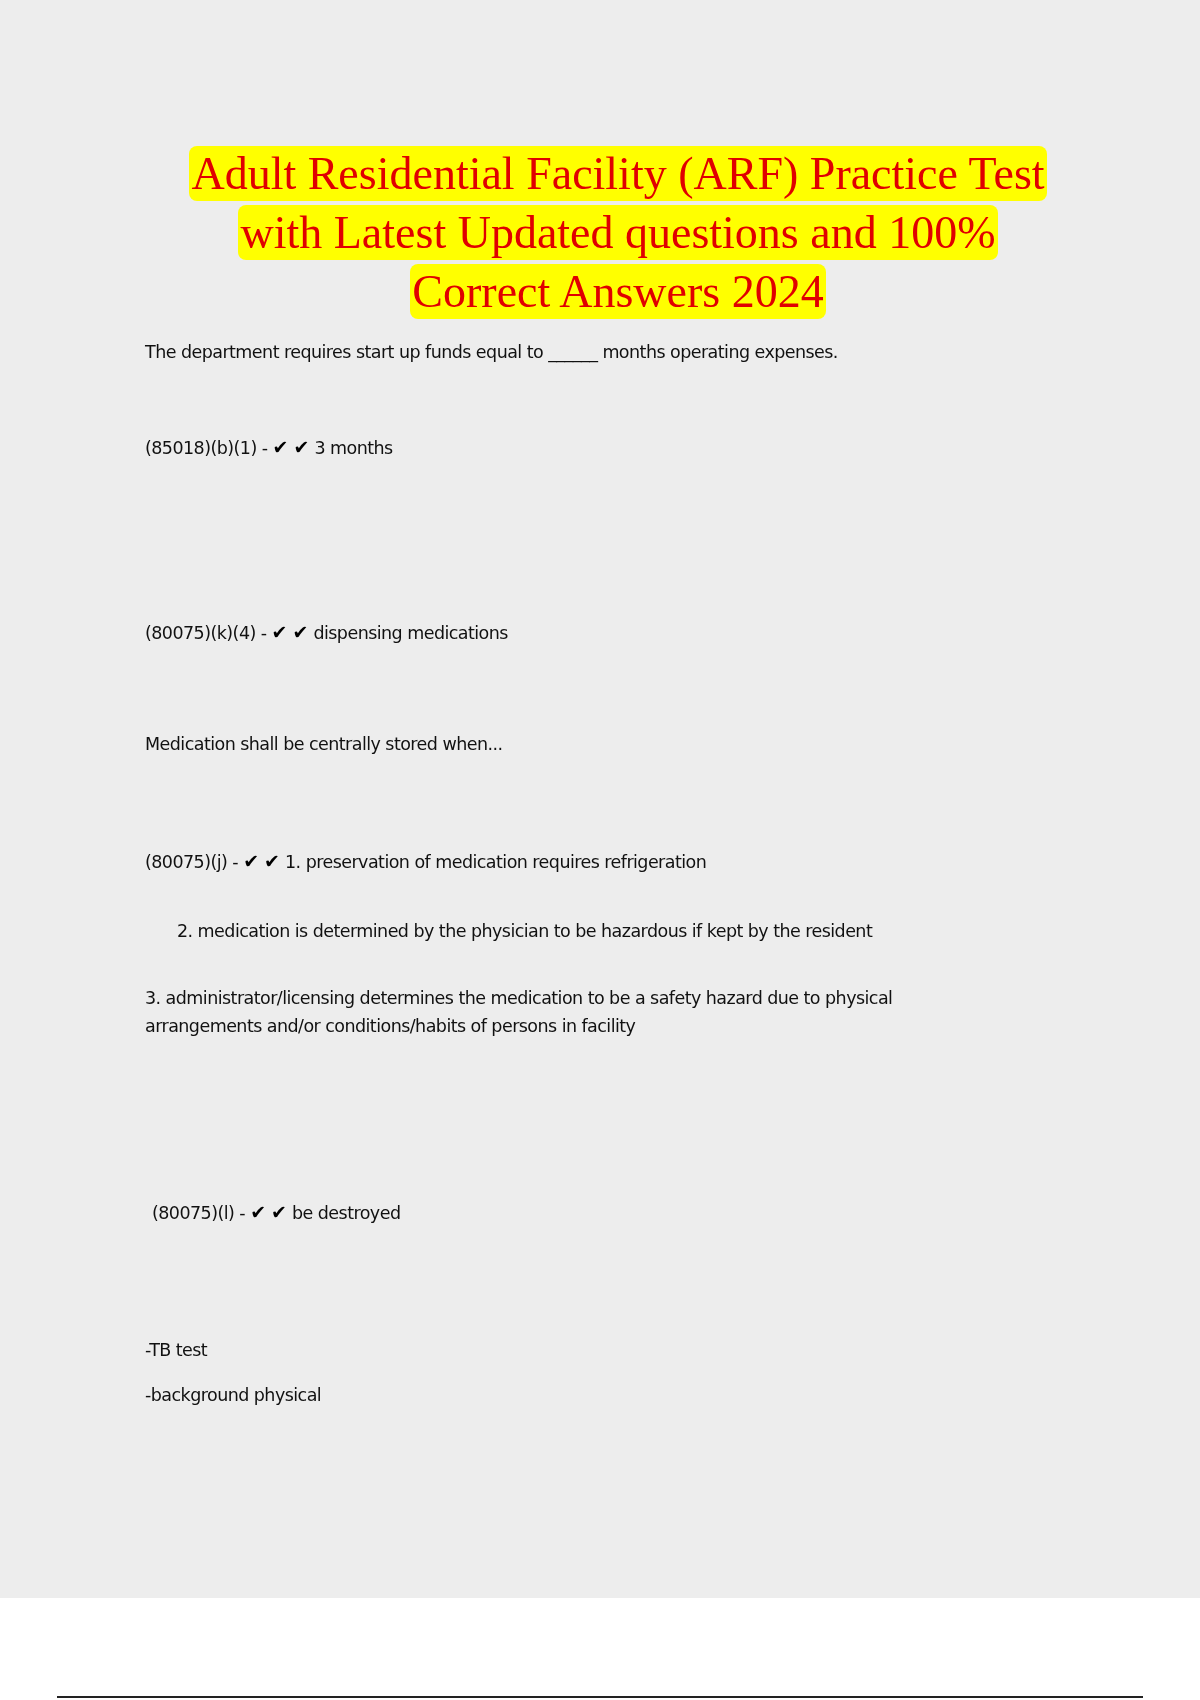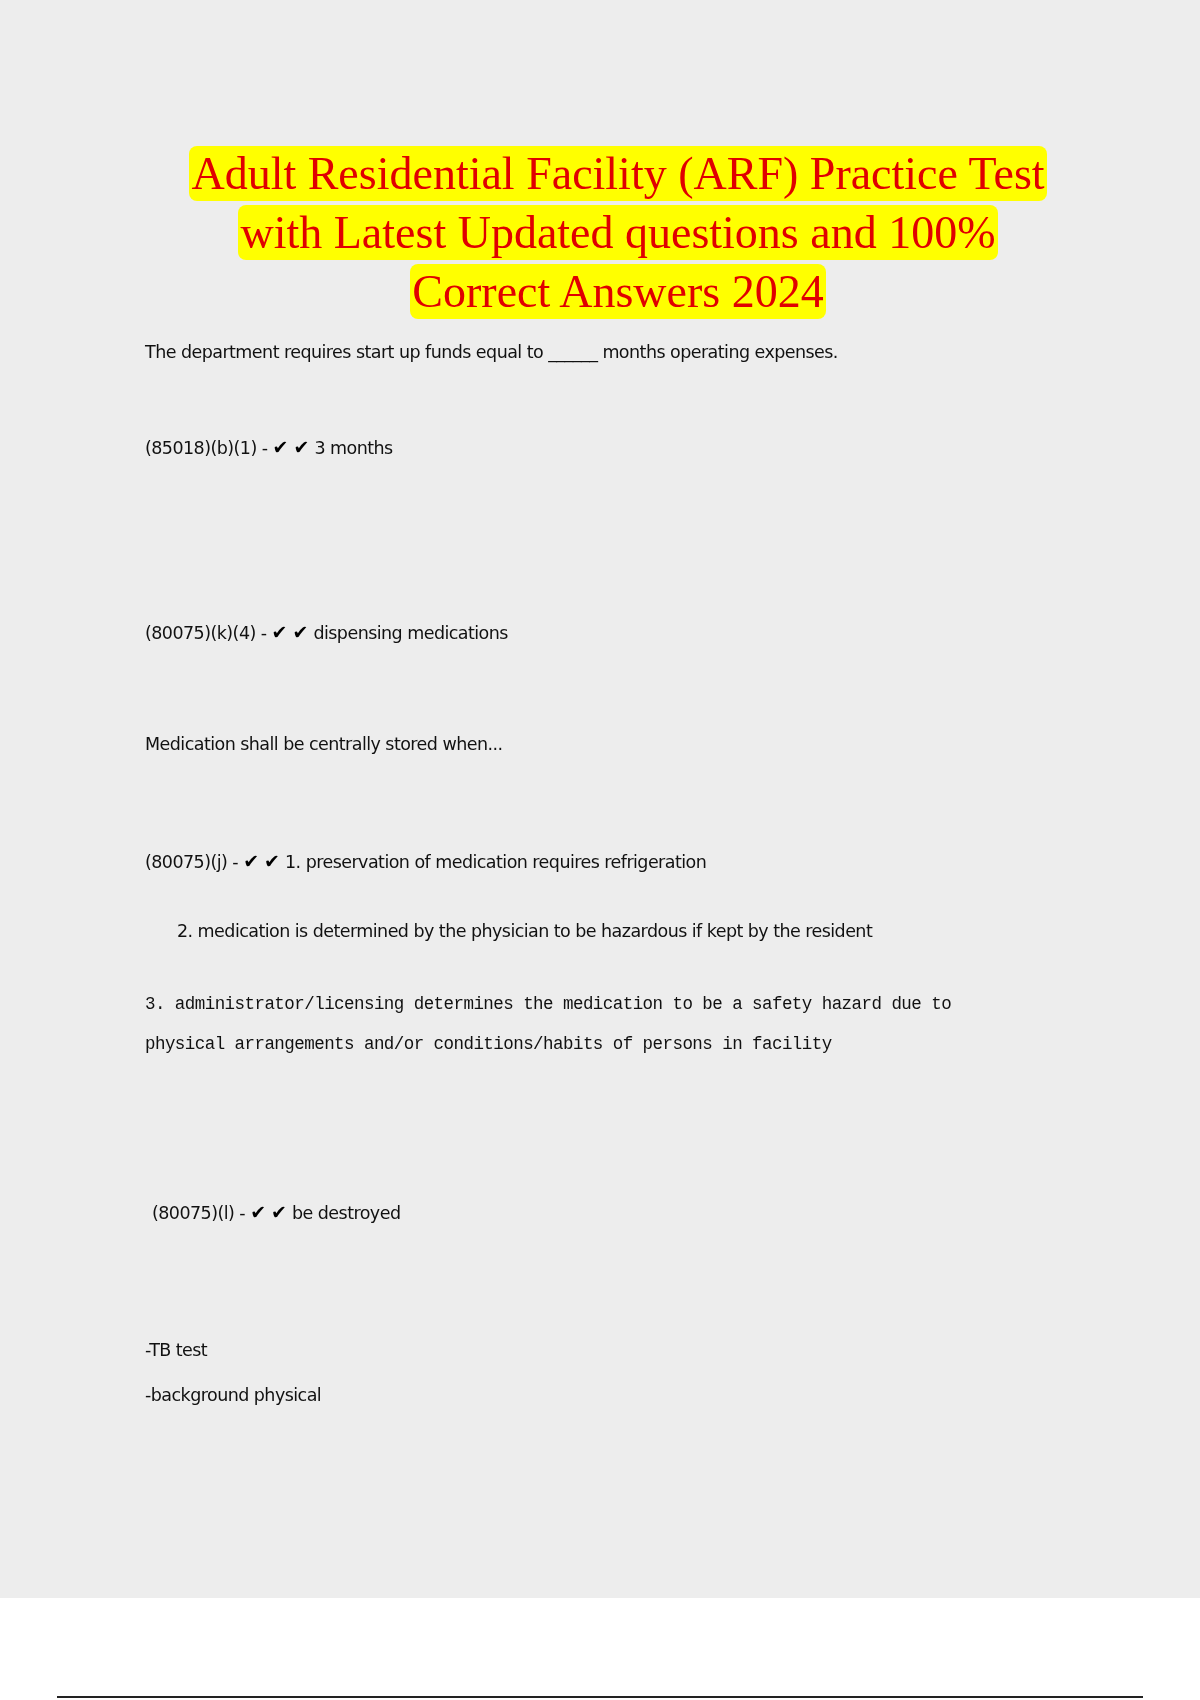--- a/index.html
+++ b/index.html
@@ -40,22 +40,21 @@
       font-size: 17.5px;
       color: #111111;
       letter-spacing: -0.55px;
       position: absolute;
       left: 145px;
       white-space: nowrap;
     }
     .wrap {
       white-space: normal;
       width: 830px;
-      line-height: 40px;
-      font-family: Liberation Mono, monospace;
+      line-height: 28px;
     }
     .check {
       font-family: "DejaVu Sans", sans-serif;
       font-weight: bold;
       font-size: 19px;
       color: #000;
       letter-spacing: 0;
     }
     .footer-line {
       position: absolute;

